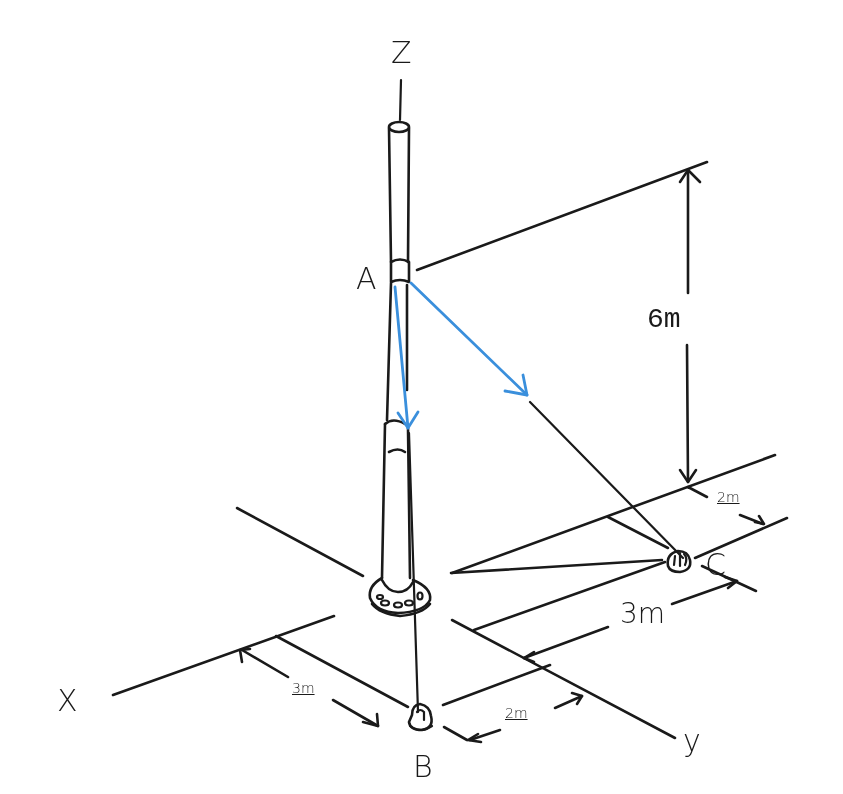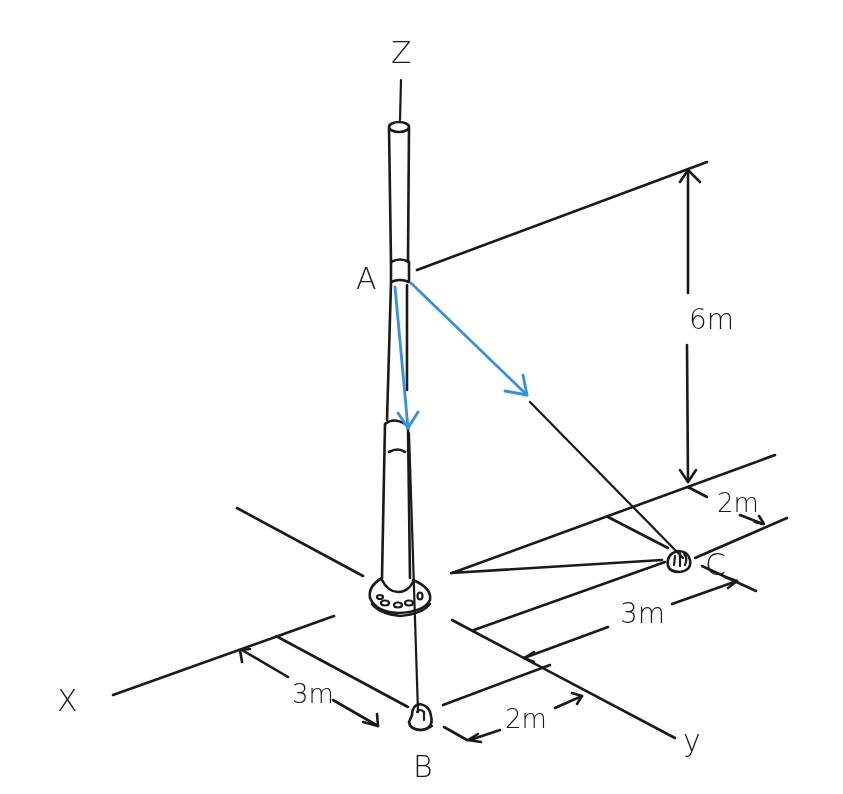--- a/index.html
+++ b/index.html
@@ -18,21 +18,21 @@
     .lbl {
       position: absolute;
       color: #1a1a1a;
       font-family: "DejaVu Sans", sans-serif;
       font-weight: 300;
       white-space: nowrap;
       line-height: 1;
     }
     .axis-lbl { font-size: 30px; }
     .pt-lbl { font-size: 30px; }
-    .dim-lbl { font-size: 26px; }
+    .dim-lbl { font-size: 14px; text-decoration: underline; }
     .dim-big { font-size: 28px; }
   </style>
 </head>
 <body>
 
 <div id="canvas">
   <svg width="843" height="794" viewBox="0 0 843 794">
 
     <line class="thin" x1="401" y1="80" x2="400" y2="120"></line>
 
@@ -147,18 +147,18 @@
   </svg>
 
   <span class="lbl axis-lbl" style="left:391px;top:38px;">Z</span>
   <span class="lbl axis-lbl" style="left:57px;top:686px;">X</span>
   <span class="lbl axis-lbl" style="left:683px;top:726px;">y</span>
 
   <span class="lbl pt-lbl" style="left:356px;top:264px;">A</span>
   <span class="lbl pt-lbl" style="left:413px;top:752px;">B</span>
   <span class="lbl pt-lbl" style="left:705px;top:550px;">C</span>
 
-  <span class="lbl dim-big" style="left:689px;top:306px;">6m</span>
+  <span class="lbl dim-big" style="left:647px;top:306px;font-family:Liberation Mono, monospace;">6m</span>
   <span class="lbl dim-lbl" style="left:717px;top:490px;">2m</span>
   <span class="lbl dim-big" style="left:620px;top:600px;">3m</span>
   <span class="lbl dim-lbl" style="left:505px;top:706px;">2m</span>
   <span class="lbl dim-lbl" style="left:292px;top:681px;">3m</span>
 </div>
 
 </body></html>

